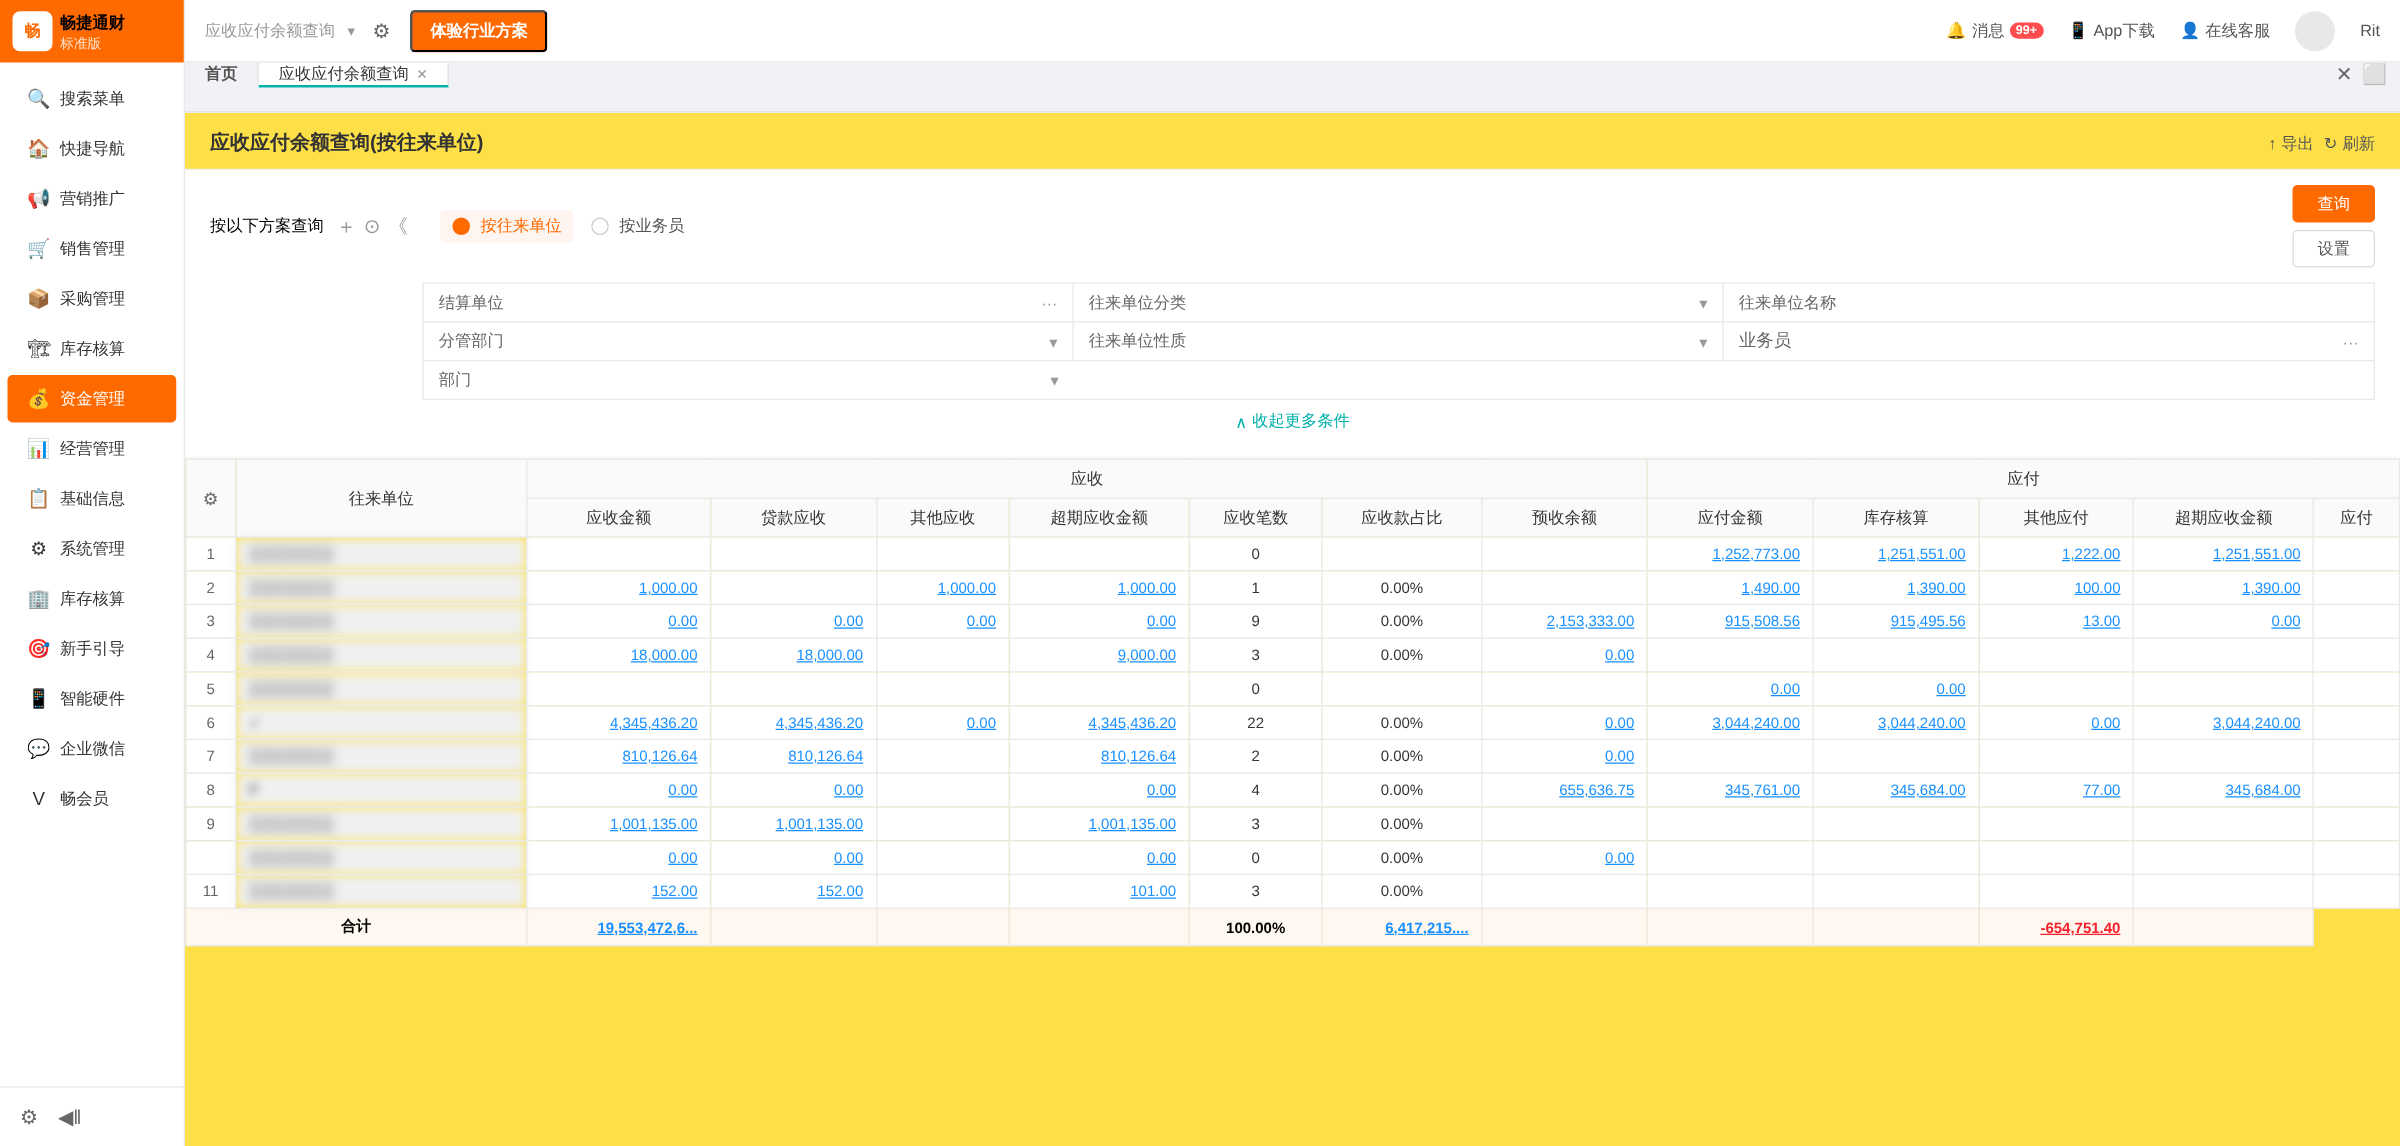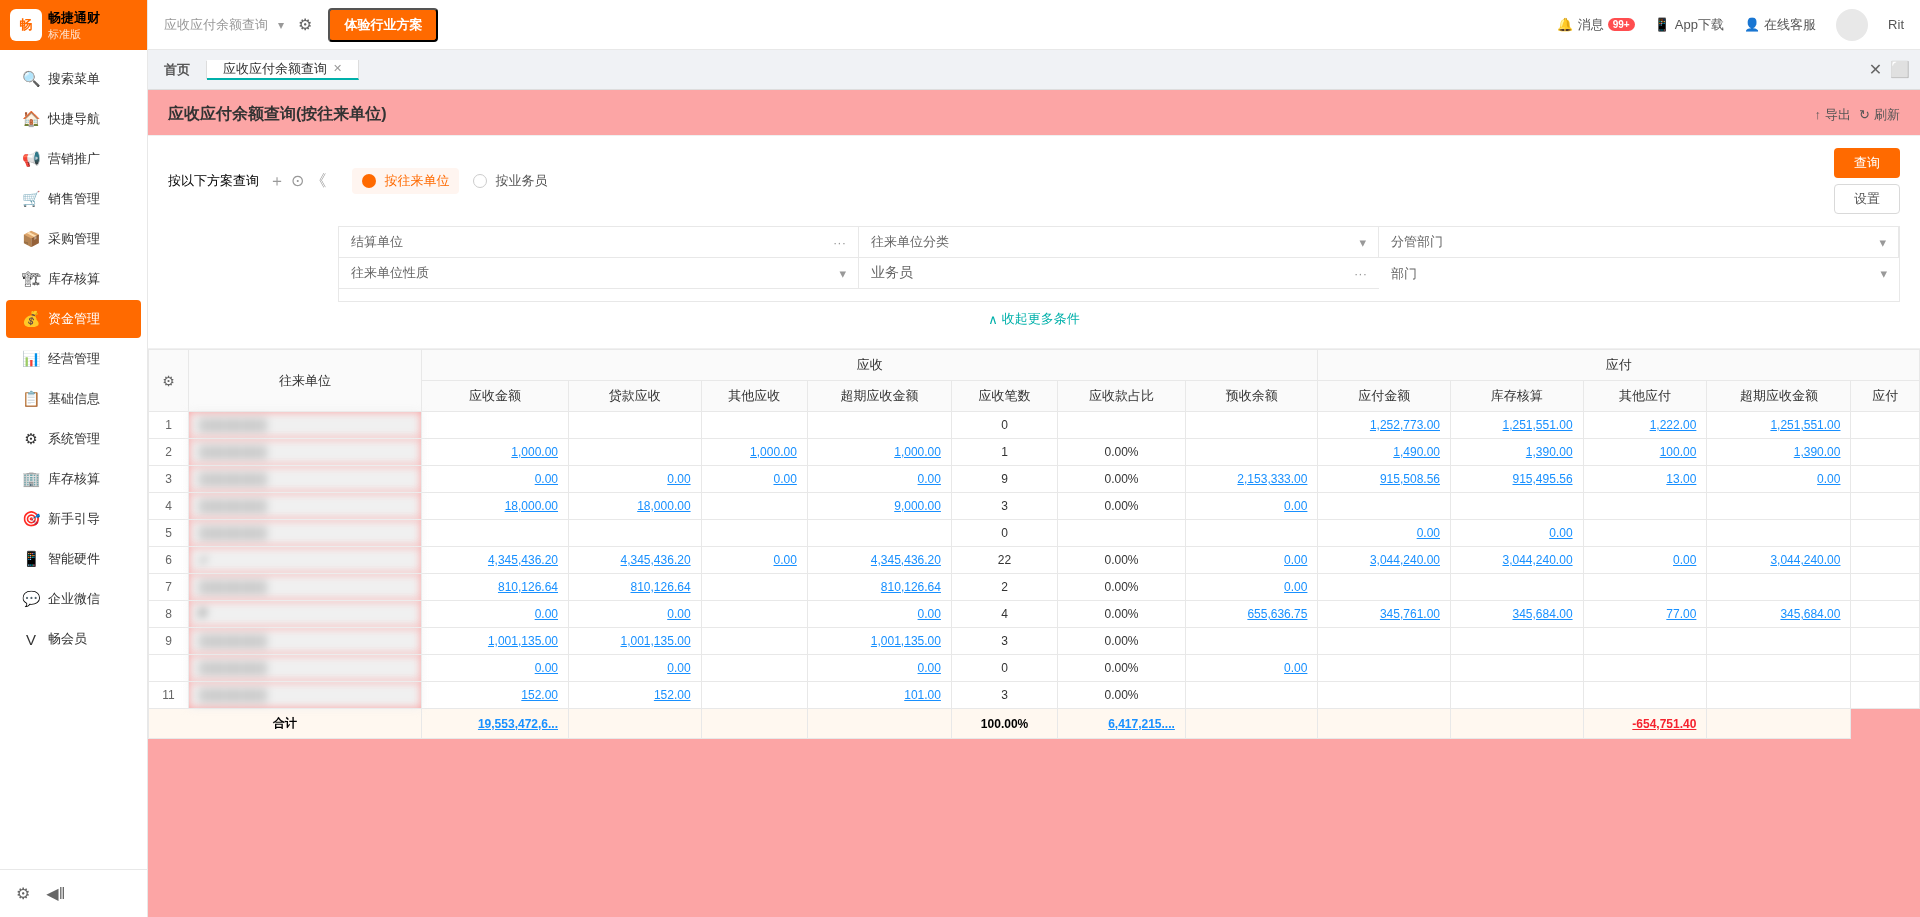--- a/index.html
+++ b/index.html
@@ -51,37 +51,37 @@
       font-size: 10px; padding: 1px 5px; font-weight: bold;
     }
     .topbar-avatar {
       width: 32px; height: 32px; background: #e8e8e8; border-radius: 50%;
     }
     .topbar-username { color: #555; font-size: 13px; }
 
     
     .tabs-bar {
       position: fixed; left: 148px; top: 50px; right: 0; height: 40px;
-      background: #f0f2f5; display: flex; align-items: center; border-bottom: 1px solid #ddd; z-index: 99;
+      background: #f0f2f5; display: flex; align-items: flex-start; border-bottom: 1px solid #ddd; z-index: 99;
     }
     .tab {
       display: flex; align-items: center; padding: 0 16px; cursor: pointer;
       font-size: 13px; color: #555; border-right: 1px solid #ddd; gap: 6px;
       background: #f0f2f5;
     }
     .tab.active { background: #fff; color: #333; border-bottom: 2px solid #00b0aa; }
     .tab-home { color: #555; font-weight: bold; }
     .tab-close { color: #999; font-size: 11px; cursor: pointer; }
     .tabs-actions { margin-left: auto; display: flex; align-items: center; padding: 0 10px; gap: 8px; }
     .tabs-action-btn { color: #666; font-size: 16px; cursor: pointer; }
 
     
     .main-content {
       position: absolute; left: 148px; top: 90px; right: 0; bottom: 0;
-      background: #fca5a5; overflow: hidden;
+      background: #fde047; overflow: hidden;
     }
 
     
     .page-header {
       padding: 14px 20px 10px; display: flex; align-items: center; justify-content: space-between;
       border-bottom: 1px solid #f0f0f0;
     }
     .page-title { font-size: 16px; font-weight: bold; color: #333; }
     .page-actions { display: flex; gap: 8px; }
     .page-action-btn {
@@ -312,20 +312,24 @@
 
       <div style="display:flex; align-items:center; border-right:1px solid #e8e8e8; border-bottom:1px solid #e8e8e8; padding:6px 12px; gap:6px;">
         <span style="color:#666; font-size:13px; white-space:nowrap;">结算单位</span>
         <input class="filter-input" value="" style="flex: 1 1 0%; border: none; outline: none; background: transparent;">
         <span style="color:#999; cursor:pointer;">···</span>
       </div>
       <div style="display:flex; align-items:center; border-right:1px solid #e8e8e8; border-bottom:1px solid #e8e8e8; padding:6px 12px; gap:6px;">
         <span style="color:#666; font-size:13px; white-space:nowrap;">往来单位分类</span>
         <input class="filter-input" value="" style="flex: 1 1 0%; border: none; outline: none; background: transparent;">
         <span style="color:#999; cursor:pointer;">▾</span>
+      </div>
+      <div style="display:flex; align-items:center; border-bottom:1px solid #e8e8e8; padding:6px 12px; gap:6px;">
+        <span style="color:#666; font-size:13px; white-space:nowrap;">往来单位名称</span>
+        <input class="filter-input" value="" style="flex: 1 1 0%; border: none; outline: none; background: transparent;">
       </div>
 
       <div style="display:flex; align-items:center; border-right:1px solid #e8e8e8; border-bottom:1px solid #e8e8e8; padding:6px 12px; gap:6px;">
         <span style="color:#666; font-size:13px; white-space:nowrap;">分管部门</span>
         <input class="filter-input" value="" style="flex: 1 1 0%; border: none; outline: none; background: transparent;">
         <span style="color:#999; cursor:pointer;">▾</span>
       </div>
       <div style="display:flex; align-items:center; border-right:1px solid #e8e8e8; border-bottom:1px solid #e8e8e8; padding:6px 12px; gap:6px;">
         <span style="color:#666; font-size:13px; white-space:nowrap;">往来单位性质</span>
         <input class="filter-input" value="" style="flex: 1 1 0%; border: none; outline: none; background: transparent;">

